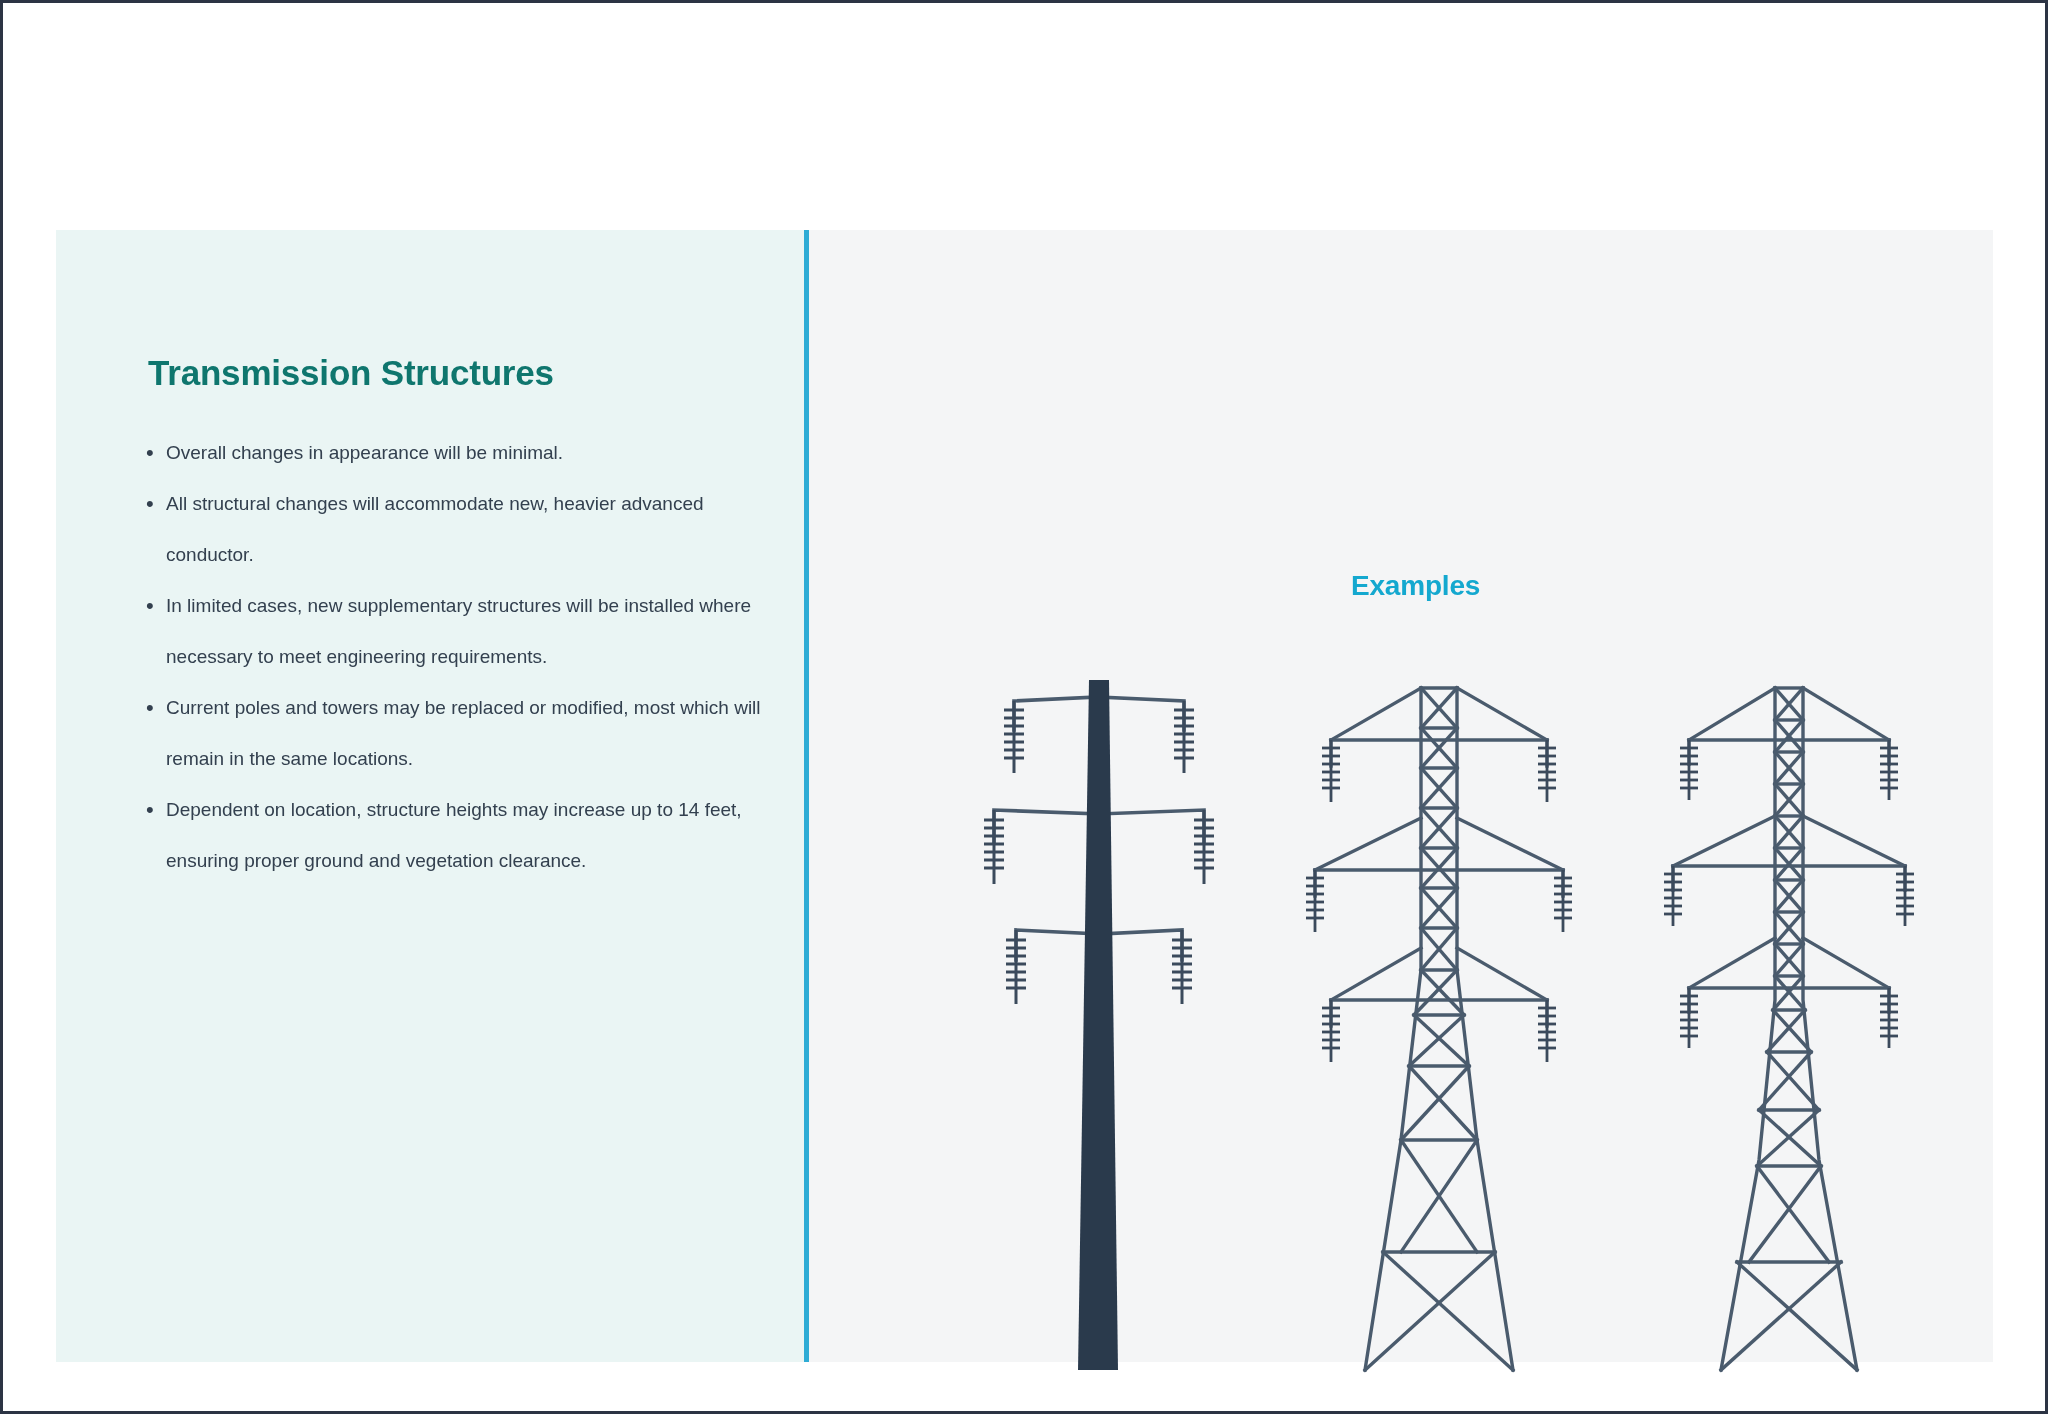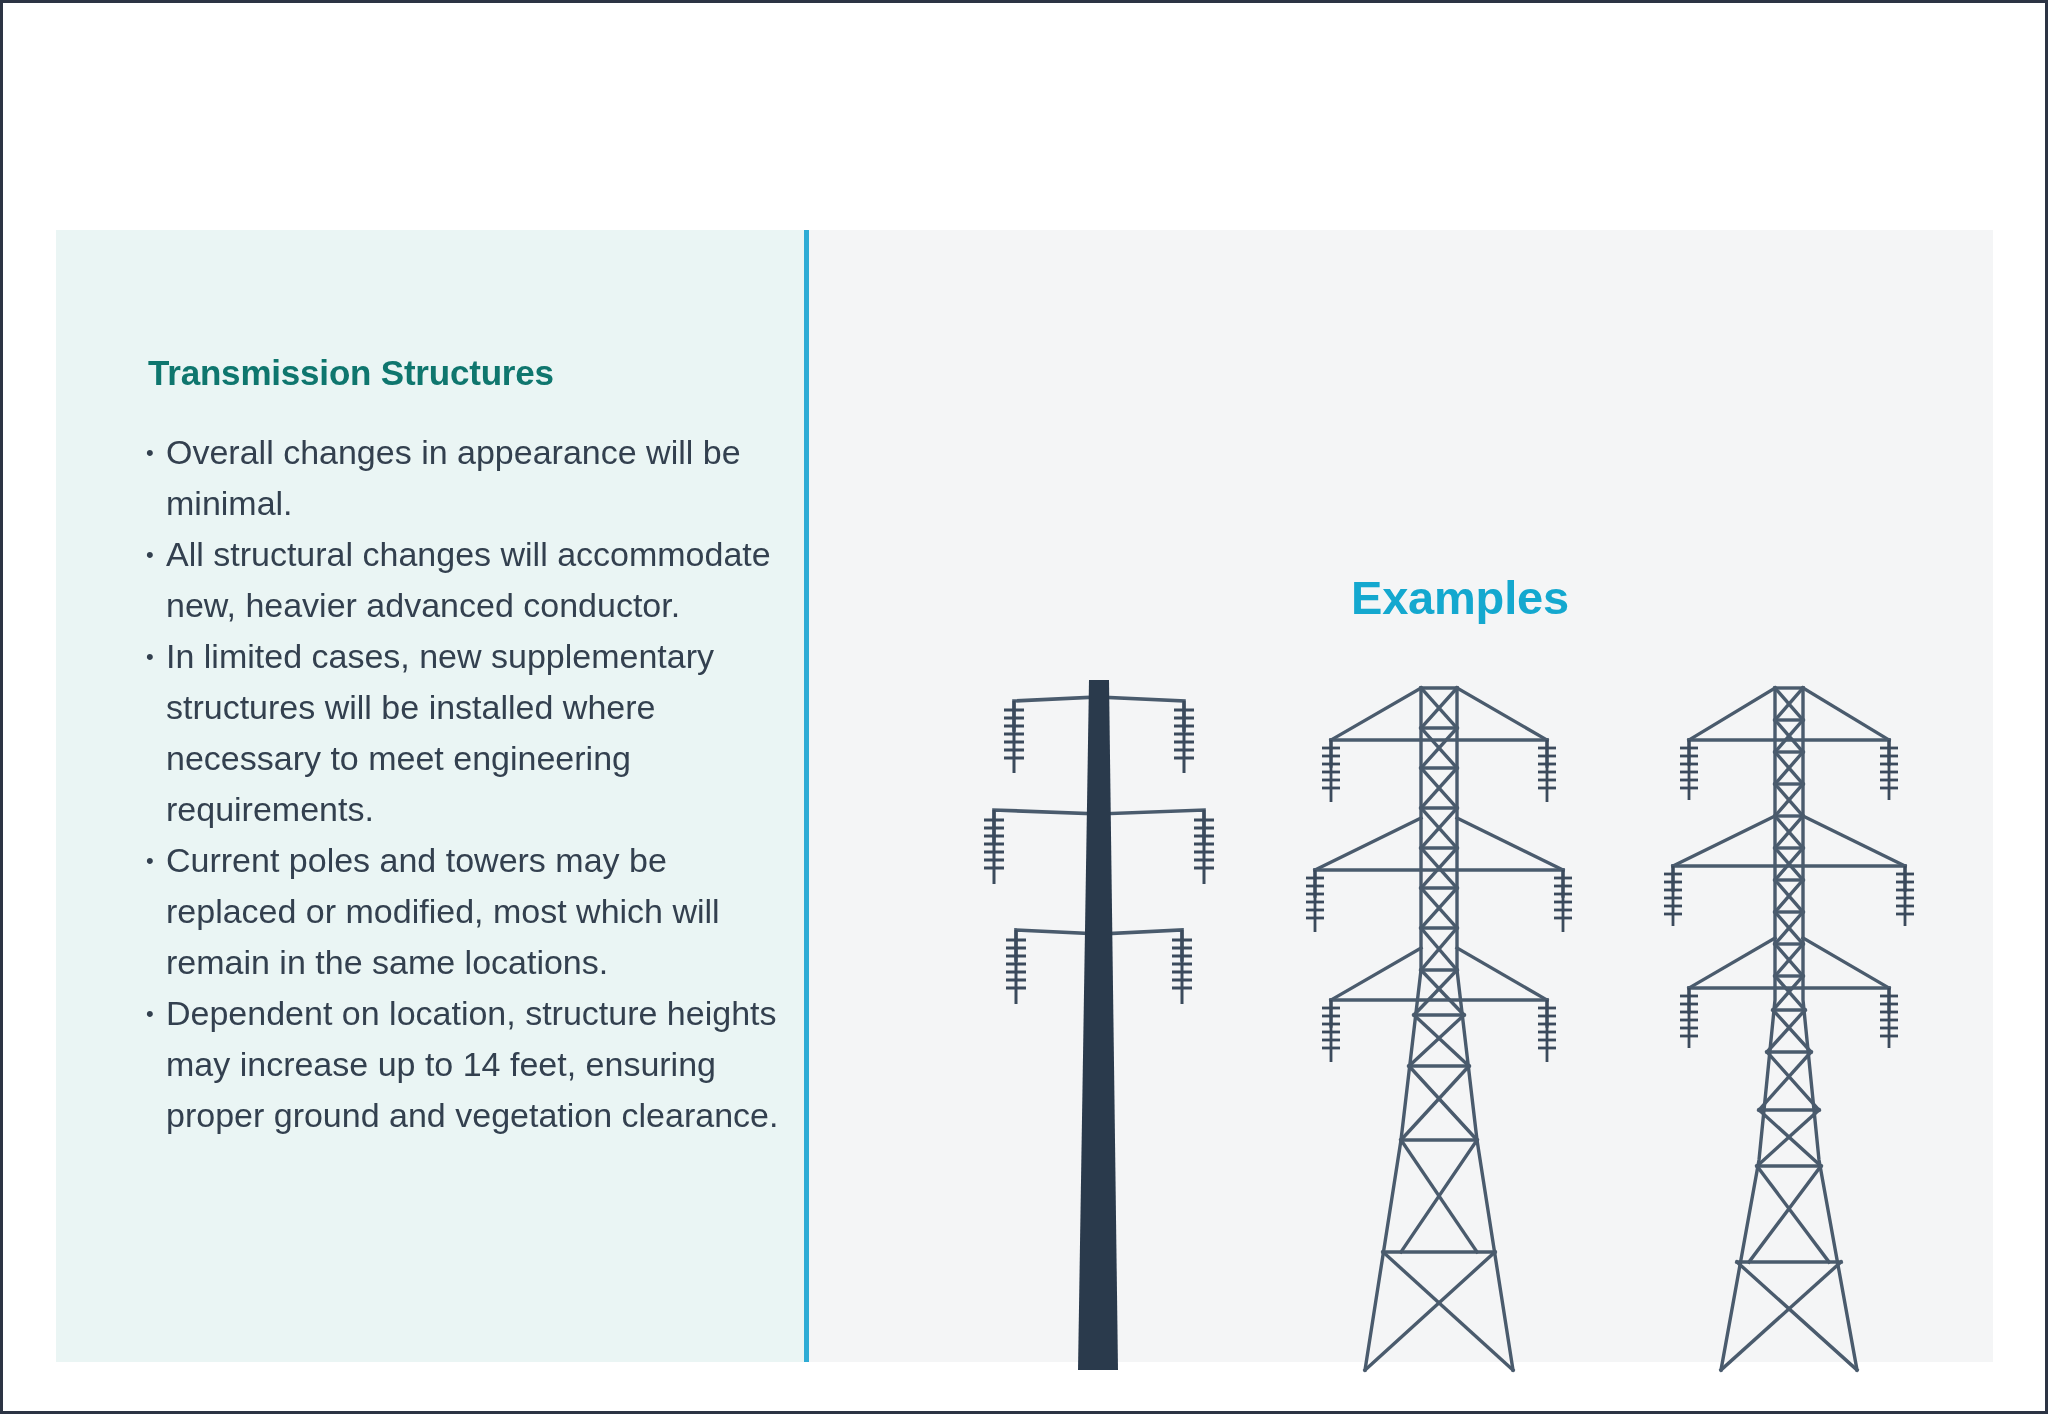--- a/index.html
+++ b/index.html
@@ -101,42 +101,42 @@
     left: 88px;
     top: 197px;
     width: 640px;
     list-style: none;
     margin: 0;
     padding: 0;
   }
   .bullet-list li {
     position: relative;
     padding-left: 22px;
-    font-size: 34px;
+    font-size: 19px;
     line-height: 51px;
     color: #33404f;
     font-weight: 400;
     margin: 0;
   }
   .bullet-list li::before {
     content: "\2022";
     position: absolute;
     left: 2px;
     top: 0;
     font-size: 22px;
     line-height: 51px;
     color: #33404f;
   }
 
   
   .right-heading {
     position: absolute;
     left: 1295px;
     top: 340px;
-    font-size: 47px;
+    font-size: 28px;
     font-weight: 700;
     color: #14a8cf;
     letter-spacing: -0.2px;
     white-space: nowrap;
   }
   .tower-row {
     position: absolute;
     left: 753px;
     top: 440px;
     width: 1184px;

